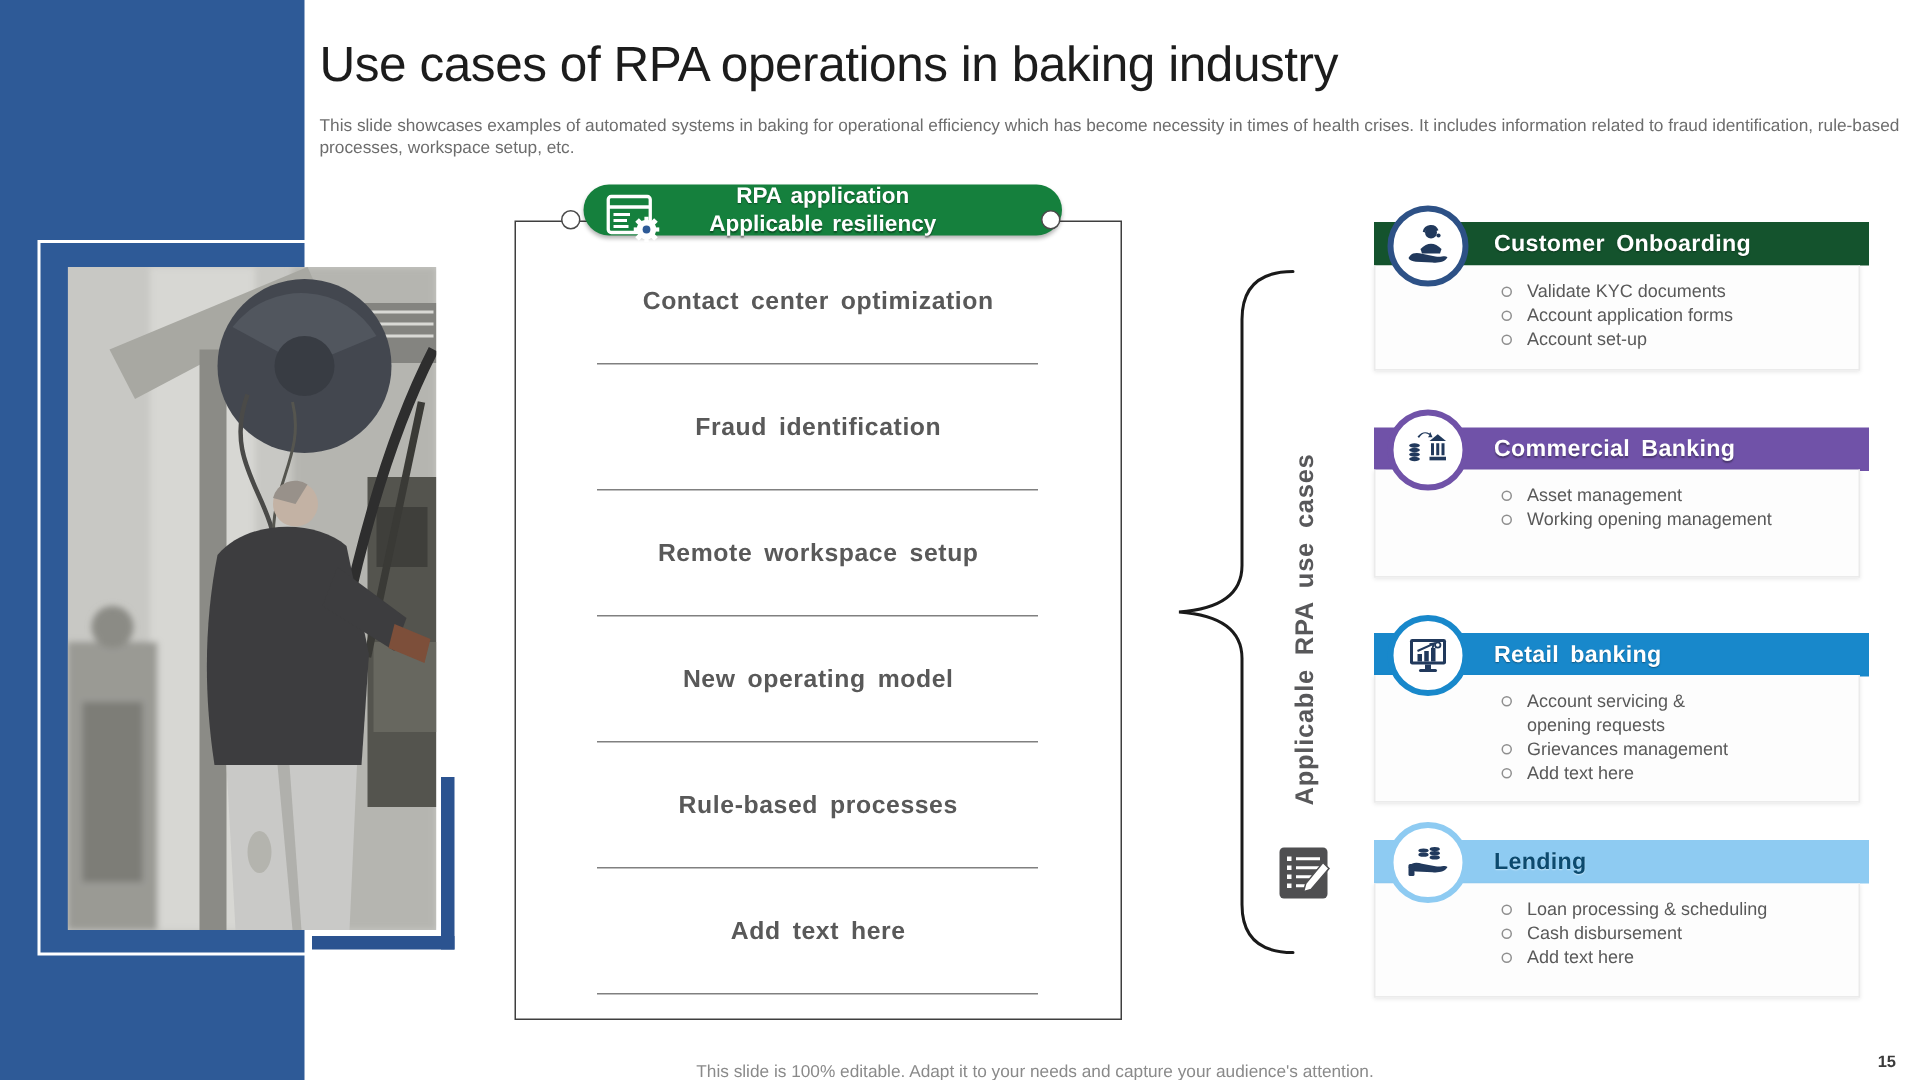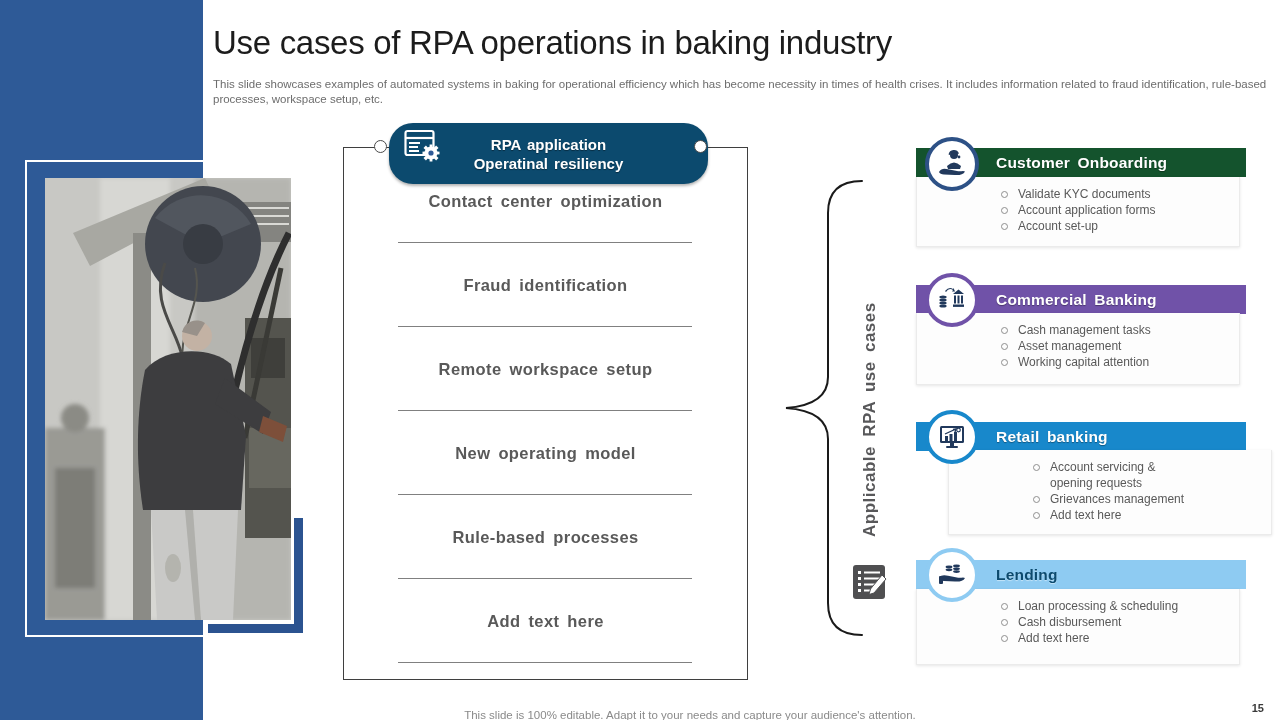--- a/index.html
+++ b/index.html
@@ -19,21 +19,21 @@
   .subtitle{left:213px;top:77px;width:1058px;font-size:11.5px;line-height:15px;color:#6d6d6d;}
 
   
   .center-box{left:343px;top:147px;width:403px;height:531px;border:1.5px solid #3f3f3f;background:#ffffff;}
   .rows{position:absolute;left:0;top:11px;width:100%;}
   .row{position:relative;height:84px;display:flex;align-items:center;justify-content:center;}
   .row-label{font-size:16.5px;font-weight:bold;color:#595959;letter-spacing:.4px;word-spacing:3px;}
   .row-divider{position:absolute;bottom:0;left:54px;width:294px;border-bottom:1px solid #808080;}
 
   
-  .pill{left:389px;top:123px;width:319px;height:61px;border-radius:24px;background:#0c4a6e;
+  .pill{left:389px;top:123px;width:319px;height:34px;border-radius:24px;background:#15803d;
         box-shadow:0 2px 3px rgba(0,0,0,.3);display:flex;align-items:center;justify-content:center;}
   .pill-text{color:#ffffff;font-weight:bold;font-size:15px;line-height:19px;text-align:center;
              text-shadow:0 1px 1px rgba(0,0,0,.4);word-spacing:2px;}
   .pill-icon{position:absolute;left:15px;top:6px;}
   .node-circle{width:13px;height:13px;border-radius:50%;background:#ffffff;border:1.5px solid #4a4a4a;box-sizing:border-box;}
   .node-l{left:374px;top:140px;} .node-r{left:694px;top:140px;}
 
   
   .brace{left:783px;top:179px;}
   .brace-label{left:860px;top:287px;height:250px;writing-mode:vertical-rl;transform:rotate(180deg);
@@ -44,21 +44,21 @@
   
   .panel-header{left:916px;width:330px;height:29px;display:flex;align-items:center;
                 color:#ffffff;font-weight:bold;font-size:15.5px;padding-left:80px;box-sizing:border-box;
                 text-shadow:0 1px 1px rgba(0,0,0,.35);letter-spacing:.2px;word-spacing:3px;}
   .ph1{top:148px;background:#14532d;}
   .ph2{top:285px;background:#7052a8;}
   .ph3{top:422px;background:#1888cb;}
   .ph4{top:560px;background:#8ecbf2;color:#0c4a6e;text-shadow:0 1px 1px rgba(255,255,255,.5);}
   .panel-body{left:916px;width:324px;background:#fdfdfd;border:1px solid #ebebeb;border-top:none;
               box-shadow:0 1px 3px rgba(0,0,0,.10);box-sizing:border-box;}
-  .pb1{top:177px;height:70px;} .pb2{top:313px;height:72px;} .pb3{top:450px;height:85px;margin-left:32px;} .pb4{top:589px;height:76px;}
+  .pb1{top:177px;height:70px;} .pb2{top:313px;height:72px;} .pb3{top:450px;height:85px;} .pb4{top:589px;height:76px;}
   .panel-list{margin:0;padding:9px 6px 0 84px;list-style:none;}
   .panel-list li{display:flex;font-size:12px;line-height:16px;color:#595959;}
   .bullet{flex:0 0 auto;width:5px;height:5px;border:1px solid #8f8f8f;border-radius:50%;margin:5px 10px 0 0;}
   .icon-circle{width:54px;height:54px;border-radius:50%;background:#ffffff;box-sizing:border-box;
                display:flex;align-items:center;justify-content:center;z-index:3;}
   .ic1{left:925px;top:137px;border:4px solid #2d5186;}
   .ic2{left:925px;top:273px;border:4px solid #7052a8;}
   .ic3{left:925px;top:410px;border:4px solid #1888cb;}
   .ic4{left:925px;top:548px;border:4px solid #8ecbf2;}
 
@@ -166,21 +166,21 @@
         <rect x="20.2" y="17.2" width="3.4" height="3.4" transform="rotate(45 21.9 18.9)"></rect>
         <rect x="30.4" y="17.2" width="3.4" height="3.4" transform="rotate(45 32.1 18.9)"></rect>
         <rect x="20.2" y="27.4" width="3.4" height="3.4" transform="rotate(45 21.9 29.1)"></rect>
         <rect x="30.4" y="27.4" width="3.4" height="3.4" transform="rotate(45 32.1 29.1)"></rect>
       </g>
       <circle cx="27" cy="24" r="2.6" fill="#2e5a97"></circle>
     </svg>
   </span>
   <div class="pill-text">
     <div>RPA application</div>
-    <div>Operatinal resiliency</div>
+    <div>Applicable resiliency</div>
   </div>
 </div>
 <div class="abs node-circle node-l"></div>
 <div class="abs node-circle node-r"></div>
 
 <div class="abs brace">
   <svg width="82" height="458" viewBox="0 0 82 458">
     <path d="M79 2 Q45 2 45 34 L45 198 Q45 226 3 229 Q45 232 45 260 L45 424 Q45 456 79 456" fill="none" stroke="#1a1a1a" stroke-width="2" stroke-linecap="round"></path>
   </svg>
 </div>
@@ -231,29 +231,25 @@
   </svg>
 </div>
 
 <div class="abs panel-header ph2">
   <span>Commercial Banking</span>
   </div>
 <div class="abs panel-body pb2">
   <ul class="panel-list">
     <li>
         <span class="bullet"></span>
-        <span>Cash management tasks</span>
-      </li>
-    <li>
-        <span class="bullet"></span>
         <span>Asset management</span>
       </li>
     <li>
         <span class="bullet"></span>
-        <span>Working capital attention</span>
+        <span>Working opening management</span>
       </li>
   </ul>
 </div>
 <div class="abs icon-circle ic2">
   <svg width="32" height="32" viewBox="0 0 32 32" fill="#21395c">
     <path d="M10 8 Q13 3 17 6 L16 7.5 L19 7.5 L17.5 4 L17 5 Q13 2.5 9 7 Z"></path>
     <ellipse cx="7" cy="13" rx="3.6" ry="1.5"></ellipse>
       <ellipse cx="7" cy="16" rx="3.6" ry="1.5"></ellipse>
     <ellipse cx="7" cy="19" rx="3.6" ry="1.5"></ellipse>
       <ellipse cx="7" cy="22" rx="3.6" ry="1.5"></ellipse>

